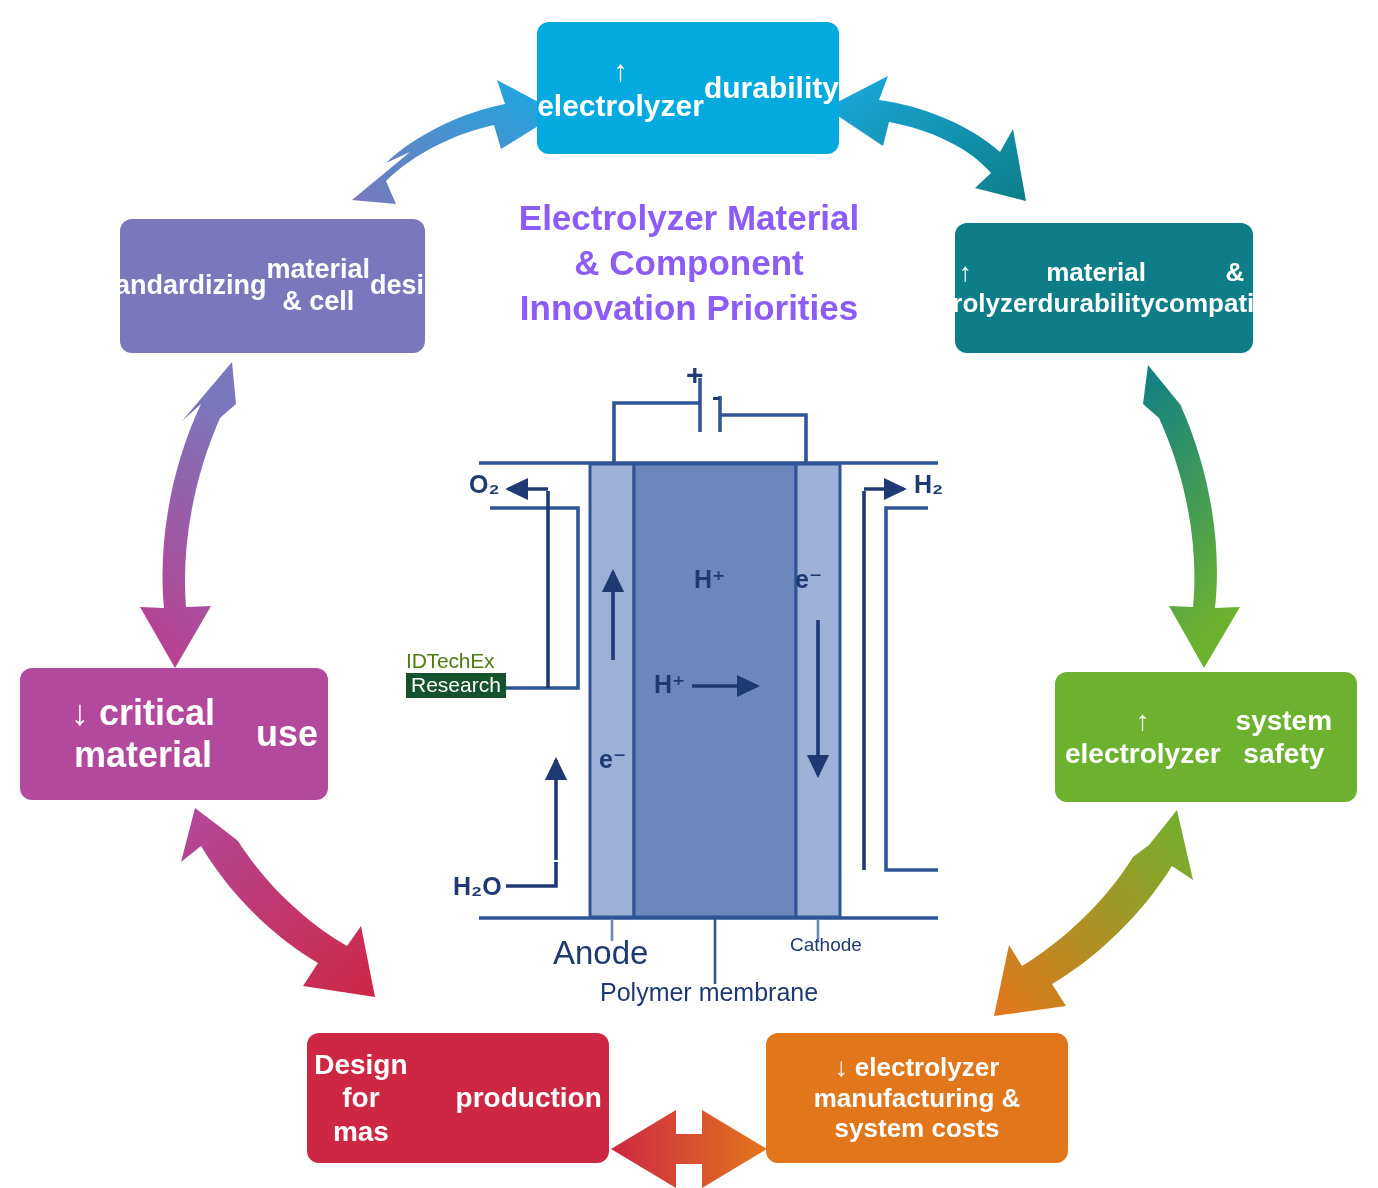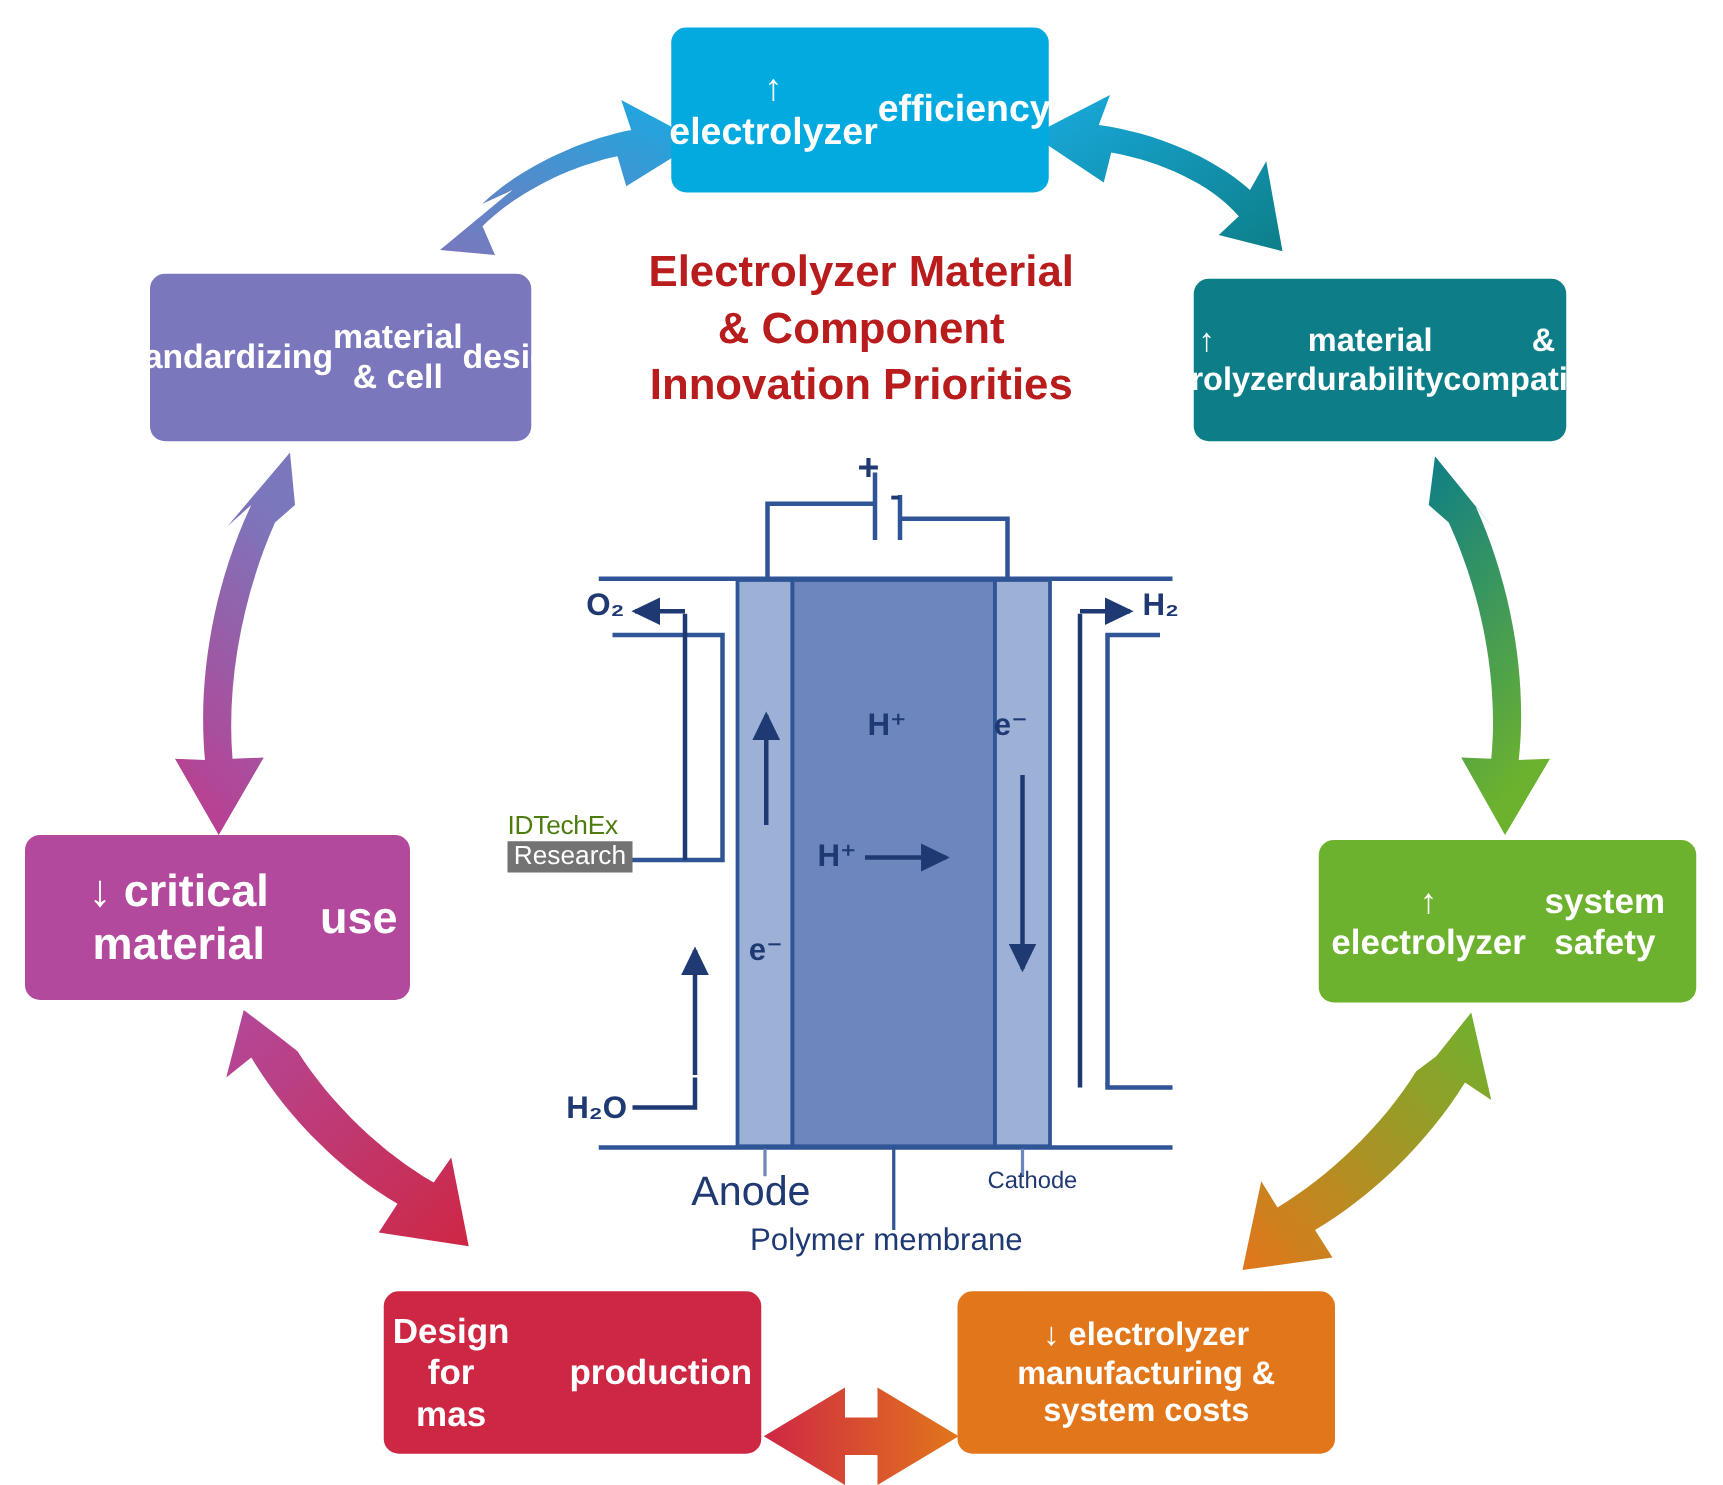--- a/index.html
+++ b/index.html
@@ -207,32 +207,32 @@
   <div class="celltext" style="left:654px;top:670px;font-size:25px;">H⁺</div>
   <div class="celltext" style="left:599px;top:745px;font-size:25px;">e⁻</div>
   <div class="celltext" style="left:795px;top:565px;font-size:25px;">e⁻</div>
 
   <div class="celltext reg" style="left:553px;top:934px;font-size:33px;">Anode</div>
   <div class="celltext reg" style="left:790px;top:934px;font-size:19px;">Cathode</div>
   <div class="celltext reg" style="left:600px;top:978px;font-size:25px;">Polymer membrane</div>
 
   <div id="logo">
     <div class="l1">IDTechEx</div>
-    <div><span class="l2" style="background: #737373;">Research</span></div>
+    <div><span class="l2" style="background: #14532d;">Research</span></div>
   </div>
 
-  <div id="title" style="color: #b91c1c;">
+  <div id="title" style="color: #8b5cf6;">
     <div>Electrolyzer Material</div>
     <div>&amp; Component</div>
     <div>Innovation Priorities</div>
   </div>
 
   <div class="node" id="node-efficiency" style="background: rgb(2, 170, 223);">
       <div>↑ electrolyzer</div>
-      <div>efficiency</div>
+      <div>durability</div>
     </div>
   <div class="node" id="node-durability" style="background: rgb(13, 126, 136);">
       <div>↑ electrolyzer</div>
       <div>material durability</div>
       <div>&amp; compatibility</div>
     </div>
   <div class="node" id="node-safety" style="background: rgb(109, 178, 46);">
       <div>↑ electrolyzer</div>
       <div>system safety</div>
     </div>

